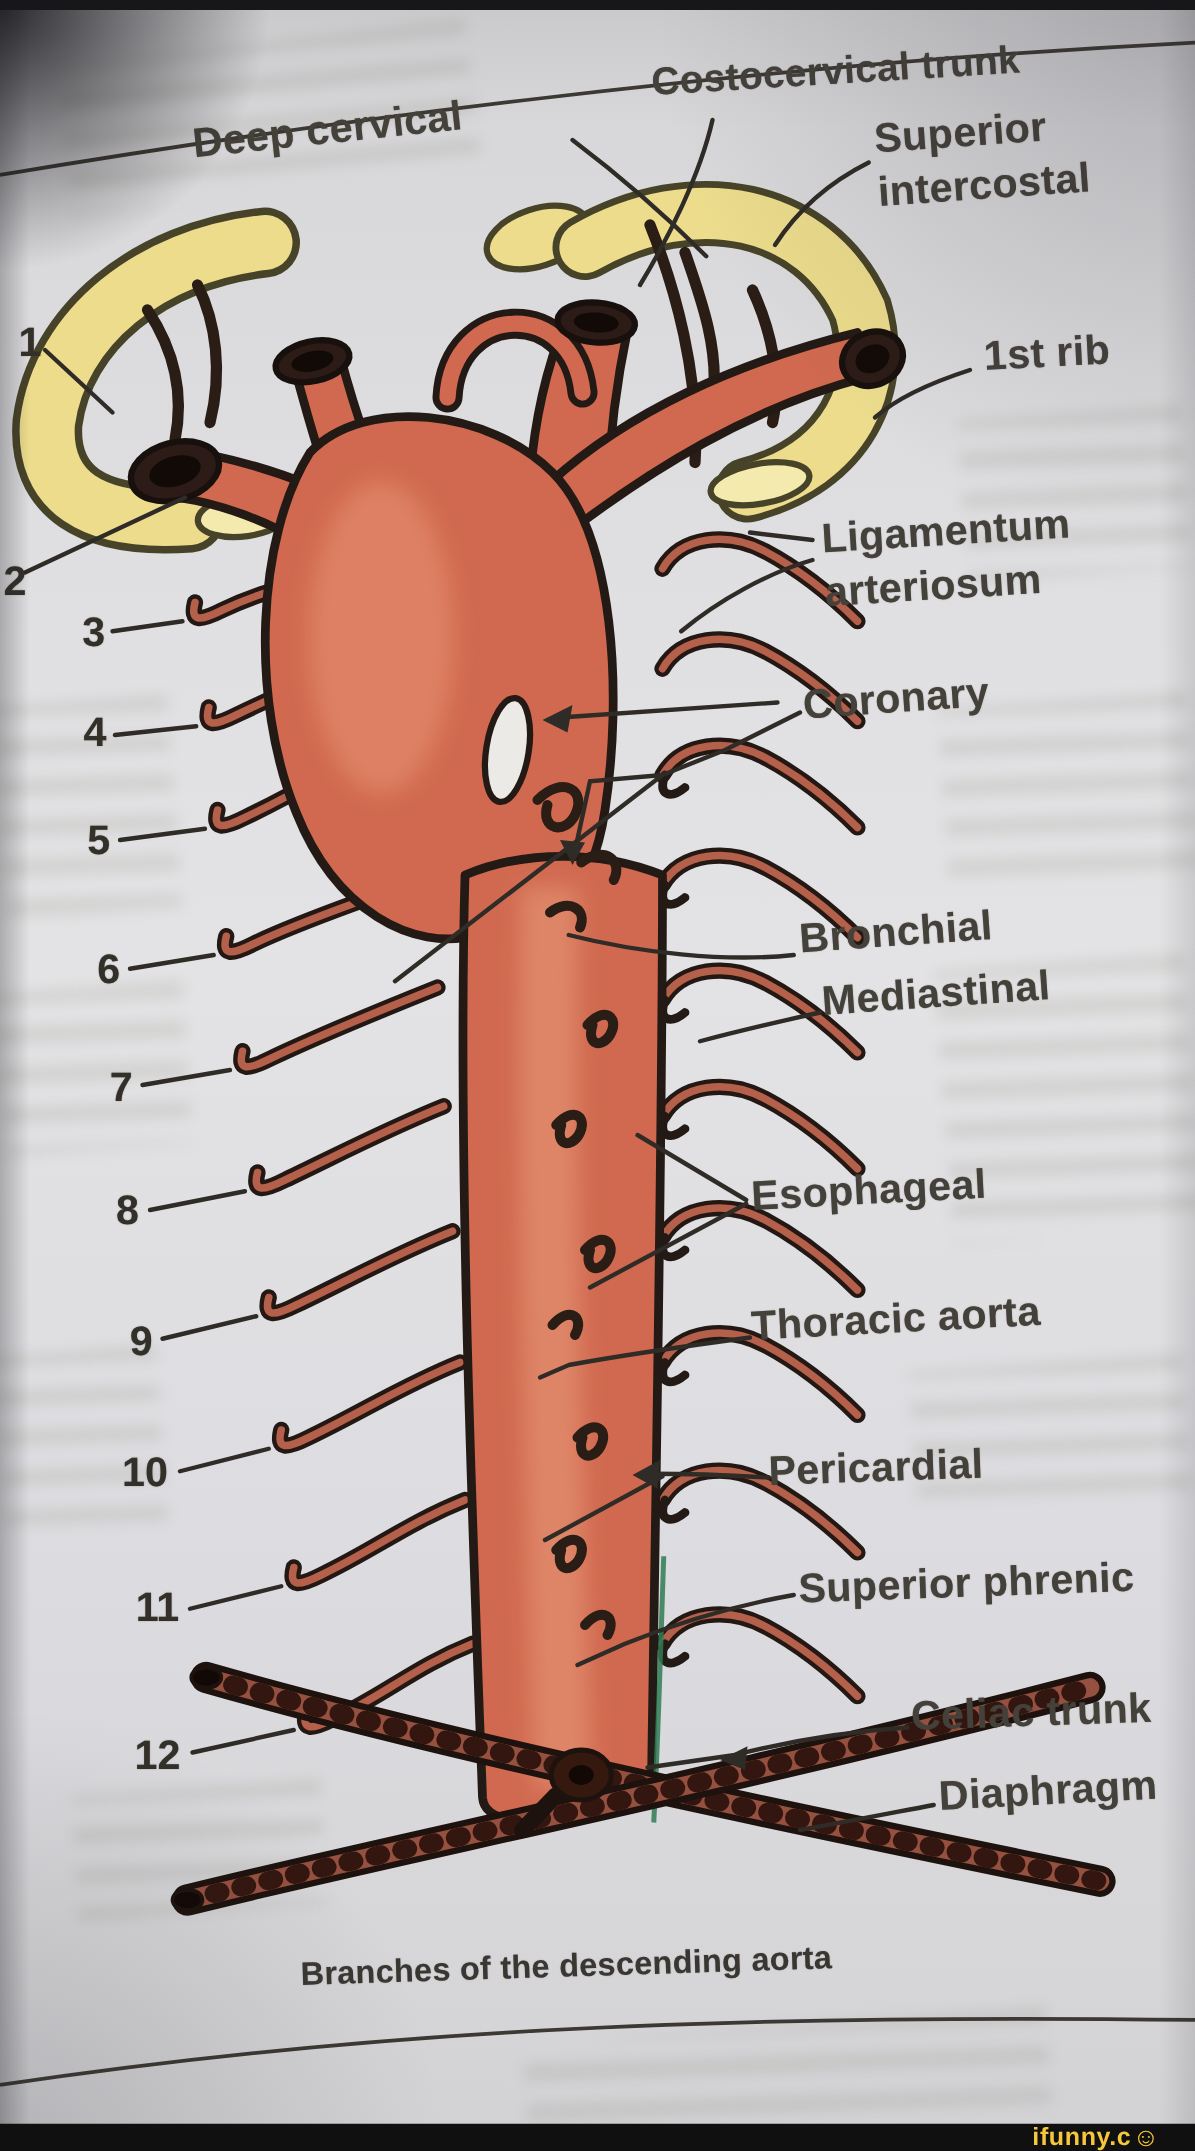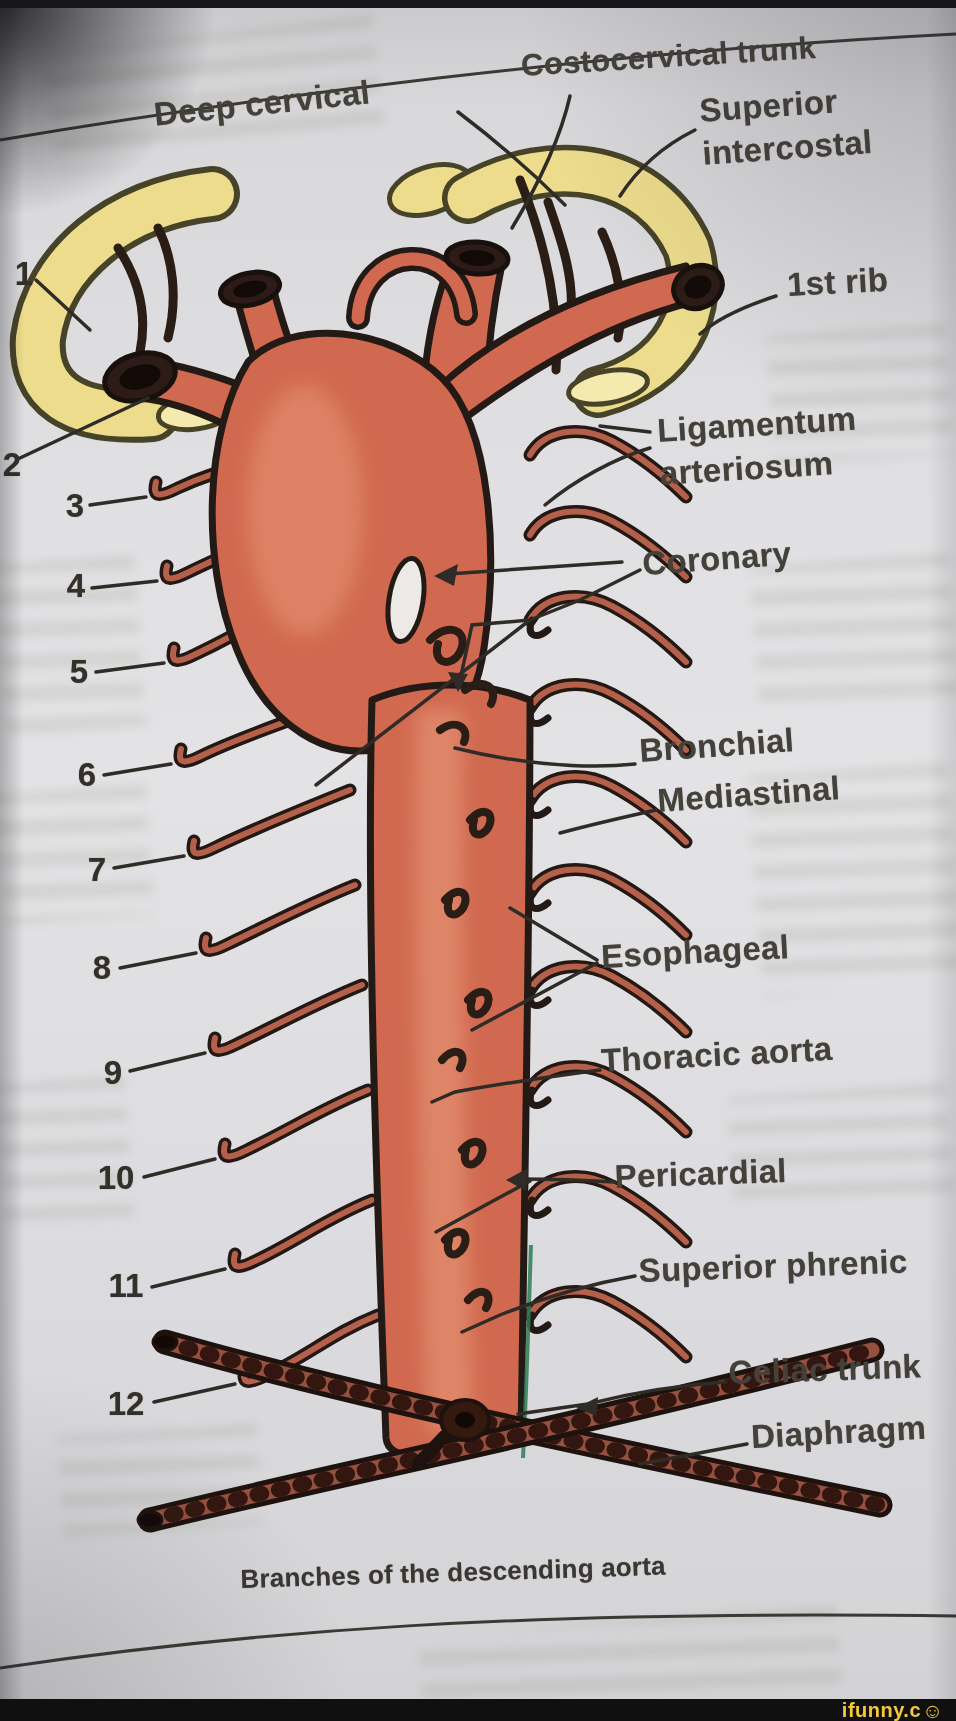--- a/index.html
+++ b/index.html
@@ -22,21 +22,21 @@
            text-shadow:0 0 1px rgba(55,52,48,.4);}
   .vignette{position:absolute;inset:0;z-index:5;pointer-events:none;
      background:
        radial-gradient(circle at 0% 0%, rgba(22,22,26,.9), rgba(22,22,26,0) 11%),
        radial-gradient(circle at 100% 0%, rgba(40,40,46,.22), rgba(40,40,46,0) 22%),
        radial-gradient(circle at 0% 100%, rgba(40,40,46,.18), rgba(40,40,46,0) 18%),
        linear-gradient(90deg, rgba(30,30,34,.28), rgba(30,30,34,0) 2.5%),
        linear-gradient(270deg, rgba(30,30,34,.12), rgba(30,30,34,0) 3%);}
   .topstrip{position:absolute;top:0;left:0;right:0;height:8px;background:#17171a;z-index:6;}
   .wmbar{position:absolute;left:0;right:0;bottom:0;height:22px;background:#101010;z-index:7;
-         display:flex;align-items:center;justify-content:flex-end;padding-right:12px;box-sizing:border-box;
+         display:flex;align-items:center;justify-content:flex-end;padding-right:28px;box-sizing:border-box;
          font-weight:700;font-size:20px;color:#f6c73a;letter-spacing:.5px;}
   .wmbar .smiley{font-size:21px;margin-left:1px;line-height:1;}
 </style>
 </head>
 <body>
 
 <div class="stage">
 
   <div class="ghost" style="left:50px;top:34px;width:330px;height:120px;transform:scaleX(-1) rotate(7deg);"></div>
   <div class="ghost" style="left:770px;top:330px;width:180px;height:130px;"></div>

